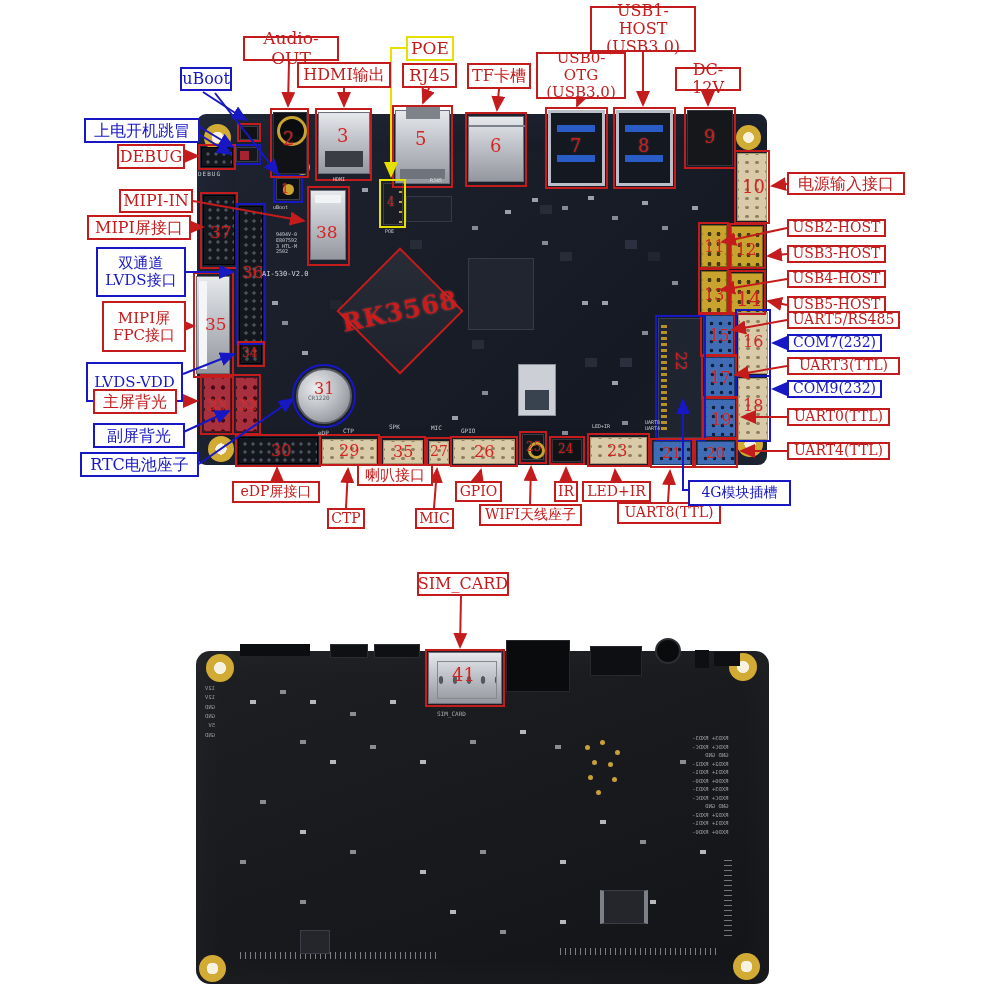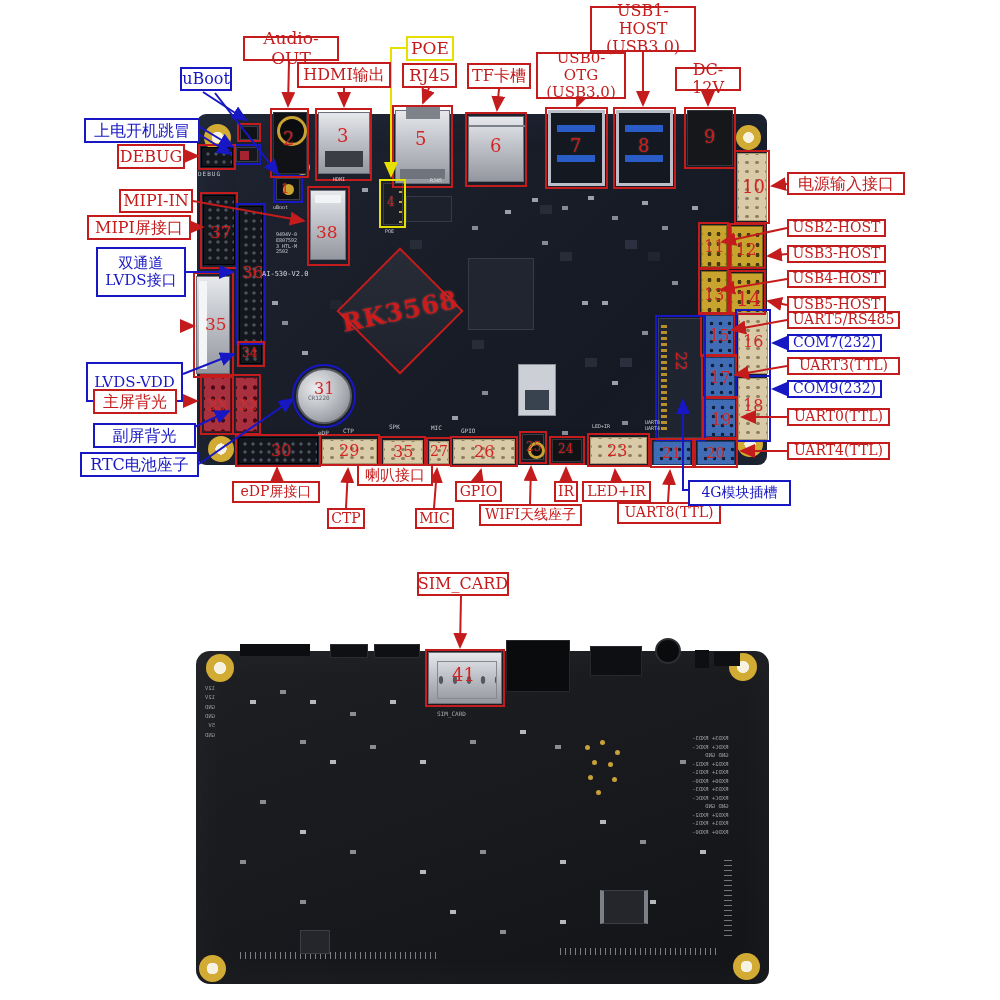--- a/index.html
+++ b/index.html
@@ -388,23 +388,25 @@
 (USB3.0)</div>
   <div class="callout" style="left:590px;top:6px;width:106px;height:46px;font-size:16px">USB1-HOST
 (USB3.0)</div>
   <div class="callout" style="left:675px;top:67px;width:66px;height:24px;font-size:16px">DC-12V</div>
   <div class="callout b" style="left:84px;top:118px;width:116px;height:25px;font-size:16px">上电开机跳冒</div>
   <div class="callout" style="left:117px;top:144px;width:68px;height:25px;font-size:16px">DEBUG</div>
   <div class="callout" style="left:119px;top:189px;width:74px;height:24px;font-size:16px">MIPI-IN</div>
   <div class="callout" style="left:87px;top:215px;width:104px;height:25px;font-size:16px">MIPI屏接口</div>
   <div class="callout b" style="left:96px;top:247px;width:90px;height:50px;font-size:15px">双通道
 LVDS接口</div>
+  <div class="callout" style="left:102px;top:301px;width:84px;height:51px;font-size:15px">MIPI屏
+FPC接口</div>
   <div class="callout b" style="left:86px;top:362px;width:97px;height:40px;font-size:15px">LVDS-VDD</div>
   <div class="callout" style="left:93px;top:389px;width:84px;height:25px;font-size:16px">主屏背光</div>
-  <div class="callout b" style="left:93px;top:423px;width:103px;height:25px;font-size:16px">副屏背光</div>
+  <div class="callout b" style="left:93px;top:423px;width:92px;height:25px;font-size:16px">副屏背光</div>
   <div class="callout b" style="left:80px;top:452px;width:119px;height:25px;font-size:16px">RTC电池座子</div>
   <div class="callout" style="left:787px;top:172px;width:118px;height:23px;font-size:16px">电源输入接口</div>
   <div class="callout" style="left:787px;top:219px;width:99px;height:18px;font-size:14px">USB2-HOST</div>
   <div class="callout" style="left:787px;top:245px;width:99px;height:18px;font-size:14px">USB3-HOST</div>
   <div class="callout" style="left:787px;top:270px;width:99px;height:18px;font-size:14px">USB4-HOST</div>
   <div class="callout" style="left:787px;top:296px;width:99px;height:18px;font-size:14px">USB5-HOST</div>
   <div class="callout" style="left:787px;top:311px;width:113px;height:18px;font-size:14px">UART5/RS485</div>
   <div class="callout b" style="left:787px;top:334px;width:95px;height:18px;font-size:14px">COM7(232)</div>
   <div class="callout" style="left:787px;top:357px;width:113px;height:18px;font-size:14px">UART3(TTL)</div>
   <div class="callout b" style="left:787px;top:380px;width:95px;height:18px;font-size:14px">COM9(232)</div>

